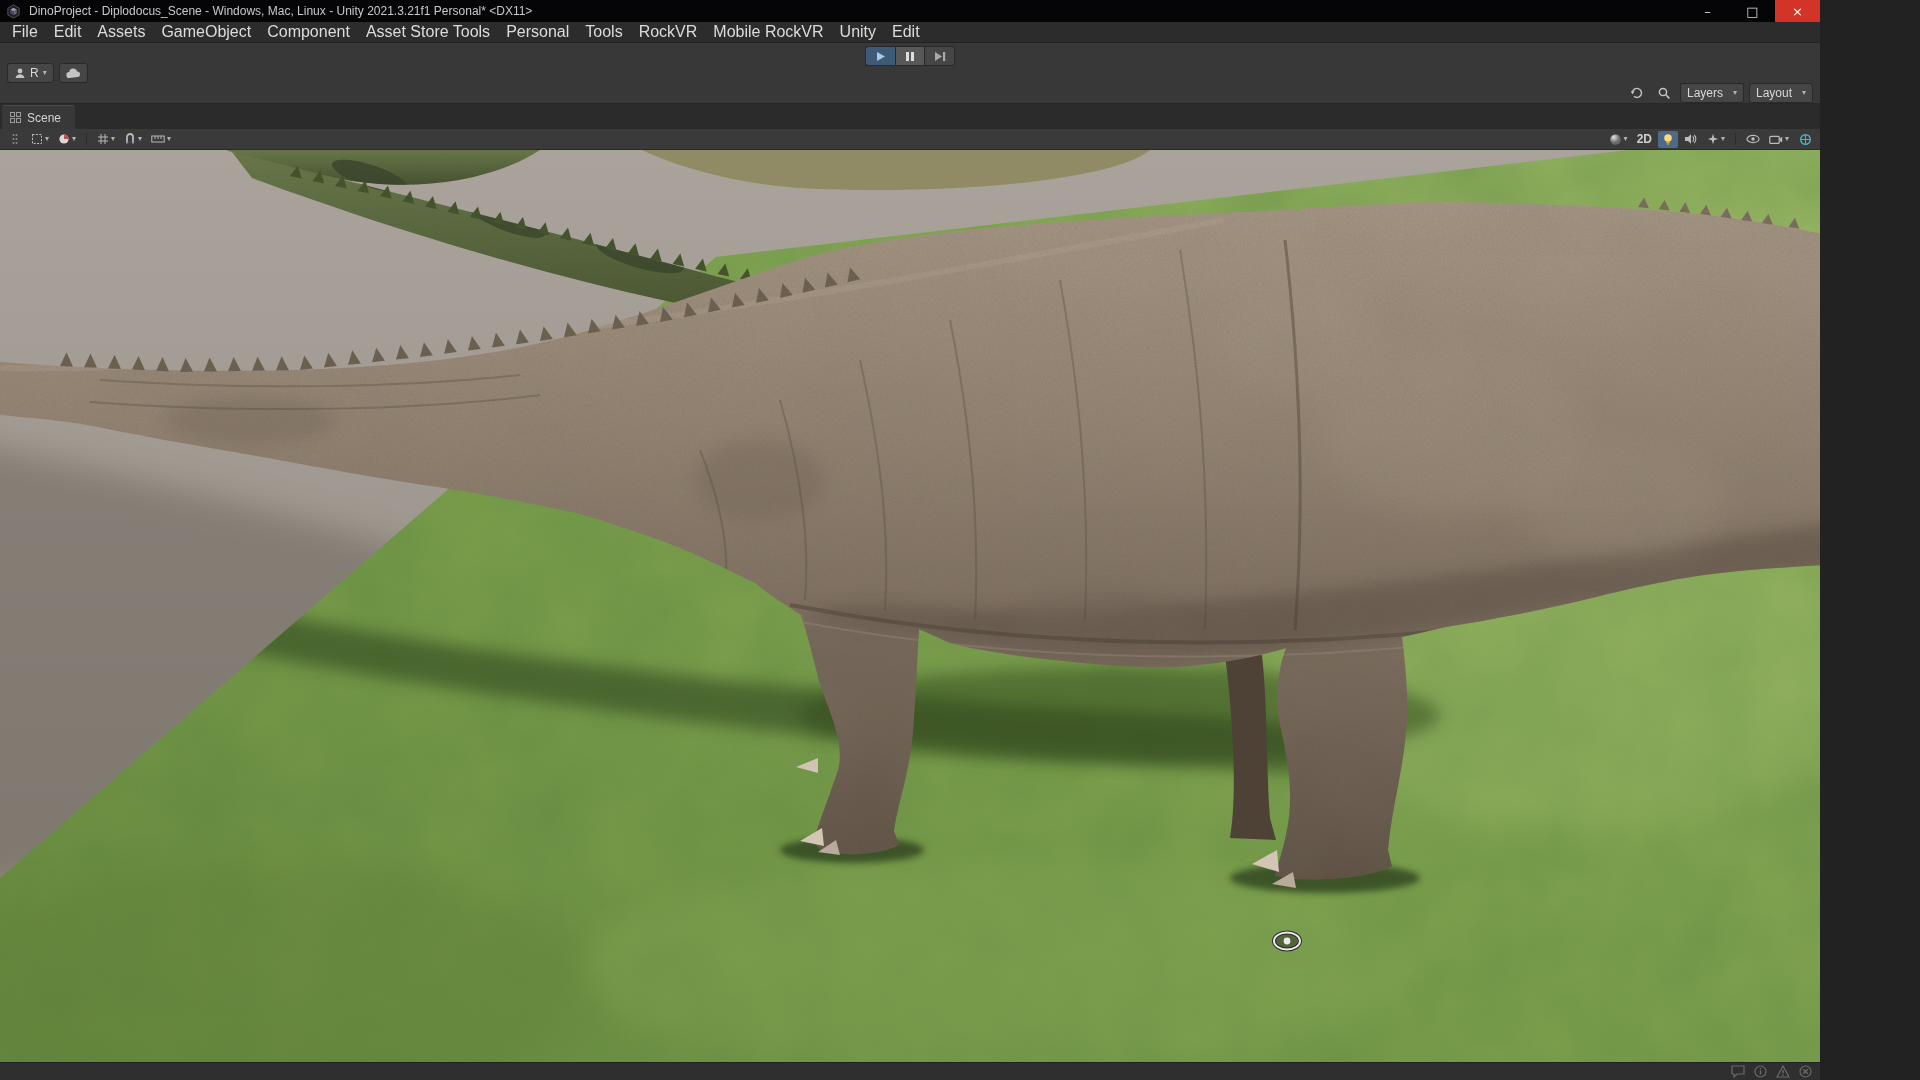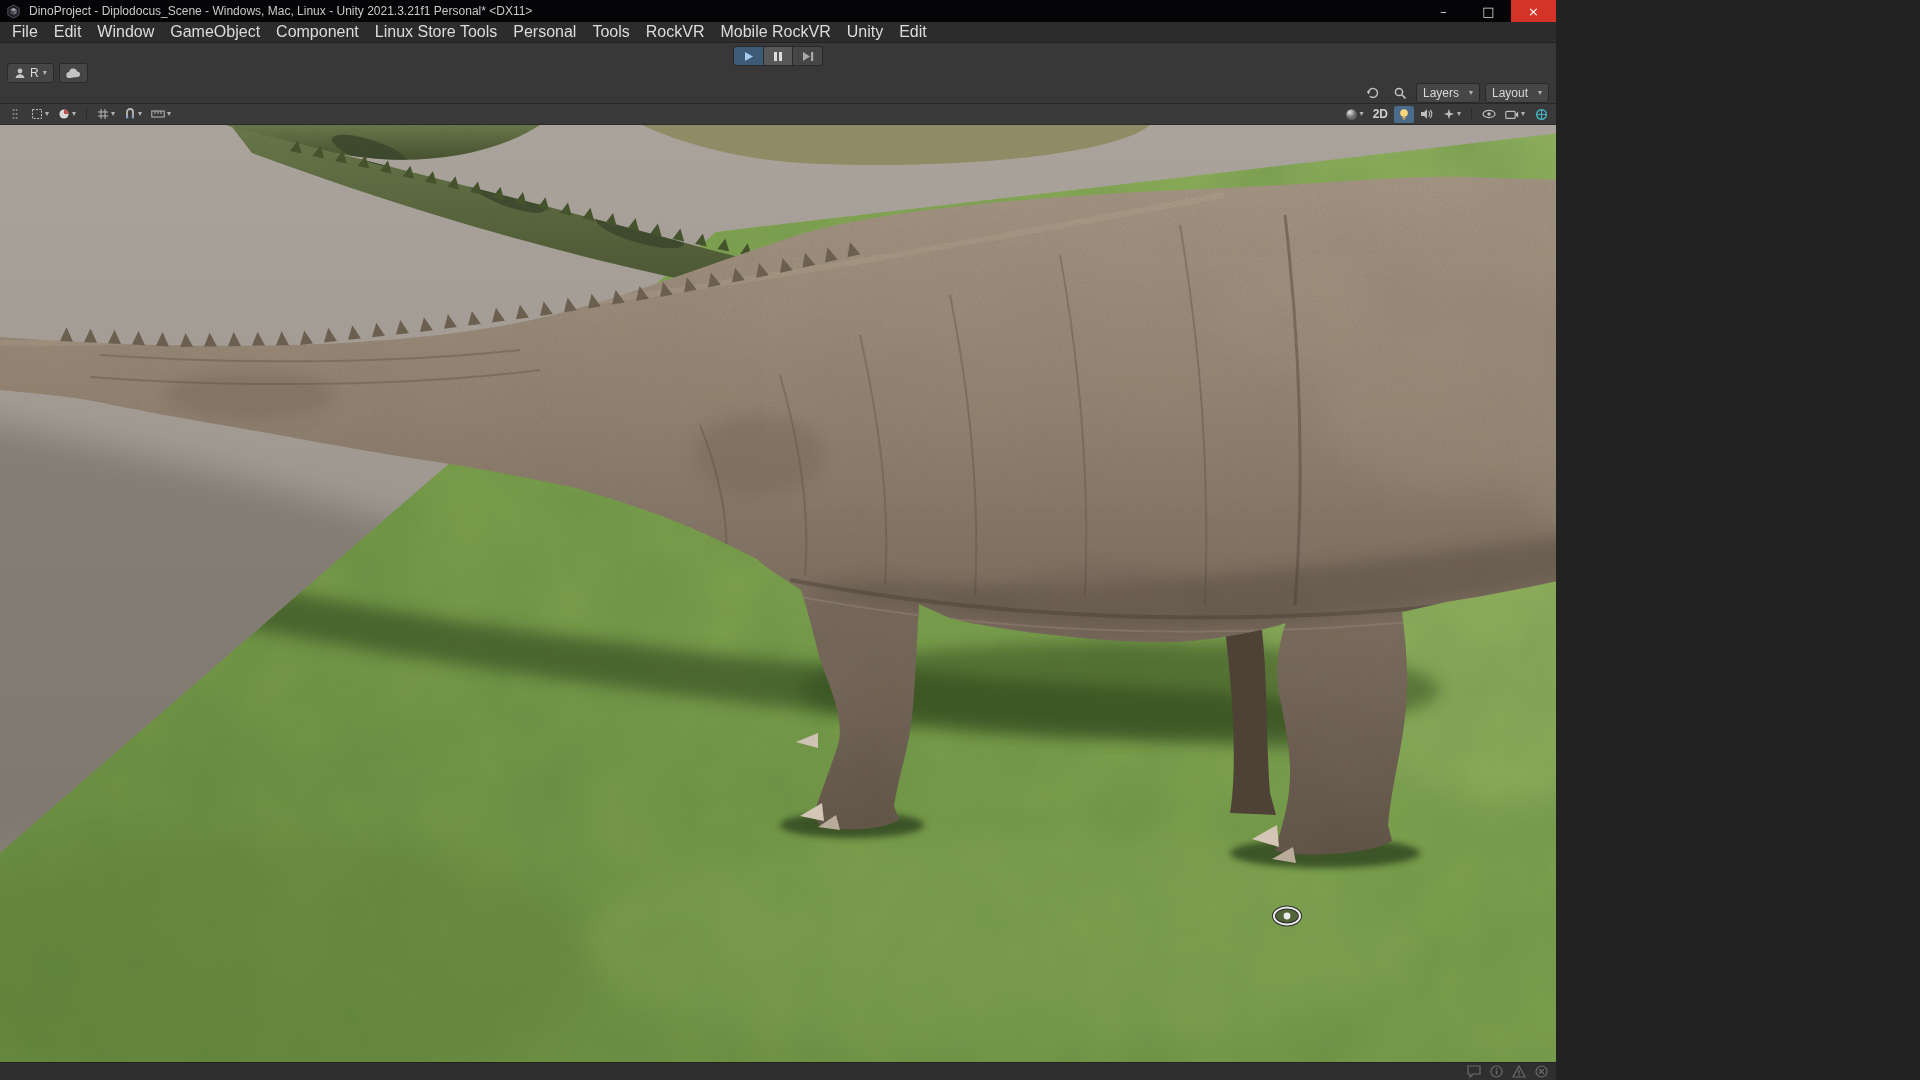--- a/index.html
+++ b/index.html
@@ -1,17 +1,17 @@
 <!DOCTYPE html>
 <html><head>
 <meta charset="utf-8">
 <style>
   * { box-sizing: border-box; margin: 0; padding: 0; }
   html,body { width:1920px; height:1080px; overflow:hidden; background:#222; }
-  .window { width:1556px; height:1080px; display:flex; flex-direction:column;
+  .window { width:1820px; height:1080px; display:flex; flex-direction:column;
             font-family:"Liberation Sans", sans-serif; background:#383838; }
 
   
   .titlebar { flex:0 0 22px; height:22px; background:#050507; display:flex; align-items:center; }
   .app-icon { width:15px; height:15px; margin-left:6px; display:flex; }
   .title { font-size:12px; color:#c9c9c9; margin-left:8px; white-space:nowrap; }
   .win-controls { margin-left:auto; display:flex; height:100%; }
   .wbtn { width:45px; height:100%; display:flex; align-items:center; justify-content:center;
           color:#d8d8d8; font-size:13px; font-family:"DejaVu Sans", sans-serif; }
   .wbtn.close { background:#d33427; color:#fff; }
@@ -81,24 +81,24 @@
     <div class="win-controls">
       <div class="wbtn">–</div>
       <div class="wbtn">□</div>
       <div class="wbtn close">×</div>
     </div>
   </div>
 
   <div class="menubar">
     <span class="menu-item">File</span>
     <span class="menu-item">Edit</span>
-    <span class="menu-item">Window</span>
+    <span class="menu-item">Assets</span>
     <span class="menu-item">GameObject</span>
     <span class="menu-item">Component</span>
-    <span class="menu-item">Linux Store Tools</span>
+    <span class="menu-item">Asset Store Tools</span>
     <span class="menu-item">Personal</span>
     <span class="menu-item">Tools</span>
     <span class="menu-item">RockVR</span>
     <span class="menu-item">Mobile RockVR</span>
     <span class="menu-item">Unity</span>
     <span class="menu-item">Edit</span>
   </div>
 
   <div class="toolbar">
     <div class="tbtn">
@@ -152,20 +152,31 @@
         <span>Layers</span>
         <span class="caret">▾</span>
       </div>
       <div class="tbtn dropdown">
         <span>Layout</span>
         <span class="caret">▾</span>
       </div>
     </div>
   </div>
 
+  <div class="tabbar">
+    <div class="tab">
+      <svg width="11" height="11" viewBox="0 0 11 11">
+        <rect x="0.5" y="0.5" width="4" height="4" fill="none" stroke="#9a9a9a"></rect>
+        <rect x="6.5" y="0.5" width="4" height="4" fill="none" stroke="#9a9a9a"></rect>
+        <rect x="0.5" y="6.5" width="4" height="4" fill="none" stroke="#9a9a9a"></rect>
+        <rect x="6.5" y="6.5" width="4" height="4" fill="none" stroke="#9a9a9a"></rect>
+      </svg>
+      <span>Scene</span>
+    </div>
+  </div>
 
   <div class="scene-toolbar">
     <div class="stbtn">
       <svg width="6" height="12" viewBox="0 0 6 12">
         <circle cx="1.5" cy="2" r="1" fill="#8a8a8a"></circle>
           <circle cx="4.5" cy="2" r="1" fill="#8a8a8a"></circle>
         <circle cx="1.5" cy="6" r="1" fill="#8a8a8a"></circle>
           <circle cx="4.5" cy="6" r="1" fill="#8a8a8a"></circle>
         <circle cx="1.5" cy="10" r="1" fill="#8a8a8a"></circle>
           <circle cx="4.5" cy="10" r="1" fill="#8a8a8a"></circle>

